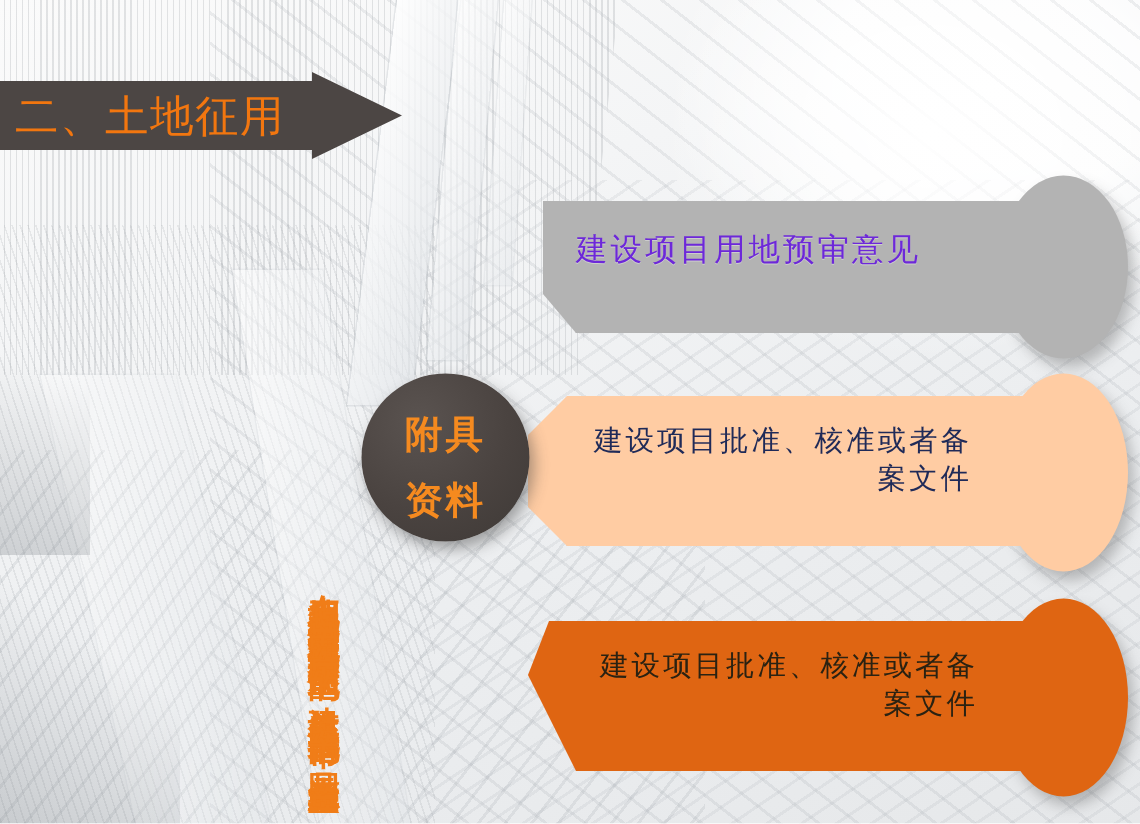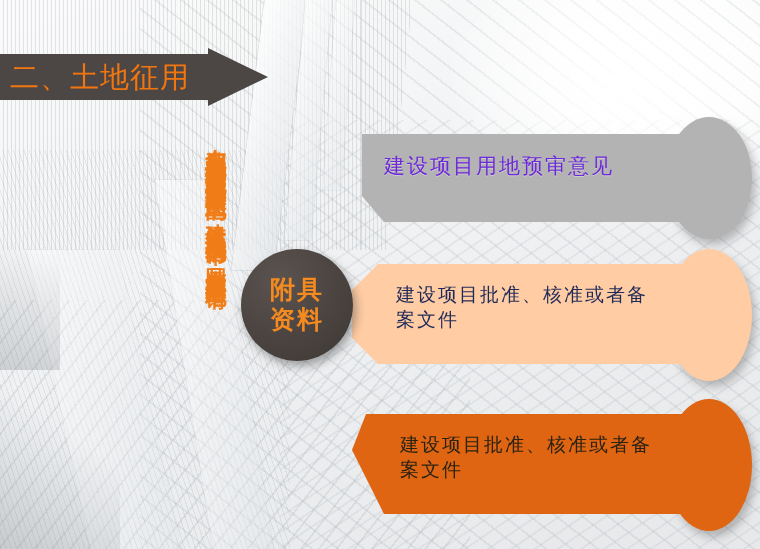--- a/index.html
+++ b/index.html
@@ -9,20 +9,21 @@
   }
   body {
     font-family: "Liberation Sans", "DejaVu Sans", sans-serif;
   }
   #slide {
     position: relative;
     width: 760px;
     height: 549px;
     overflow: hidden;
     background: #f2f3f4;
+    text-align: right;
   }
 
   
   .bg-base {
     position: absolute; inset: 0;
     background:
       radial-gradient(ellipse 300px 220px at 660px 60px, #ffffff 0%, rgba(255,255,255,0.85) 35%, rgba(255,255,255,0) 72%),
       linear-gradient(160deg, #fbfbfb 0%, #f4f5f6 30%, #eceef0 62%, #e6e8ea 100%);
   }
   .bg-fine-stripes {
@@ -205,20 +206,21 @@
     align-items: center;
     justify-content: center;
   }
   .badge-line {
     color: #f58a1f;
     font-size: 25px;
     font-weight: bold;
     letter-spacing: 2px;
     line-height: 1.2;
     font-family: "DejaVu Sans", "Liberation Sans", sans-serif;
+    margin-top: 14px;
   }
 </style>
 </head>
 <body>
 
 <div id="slide">
 
   <div class="bg-base"></div>
   <div class="bg-fine-stripes"></div>
   <div class="bg-fine-stripes2"></div>

